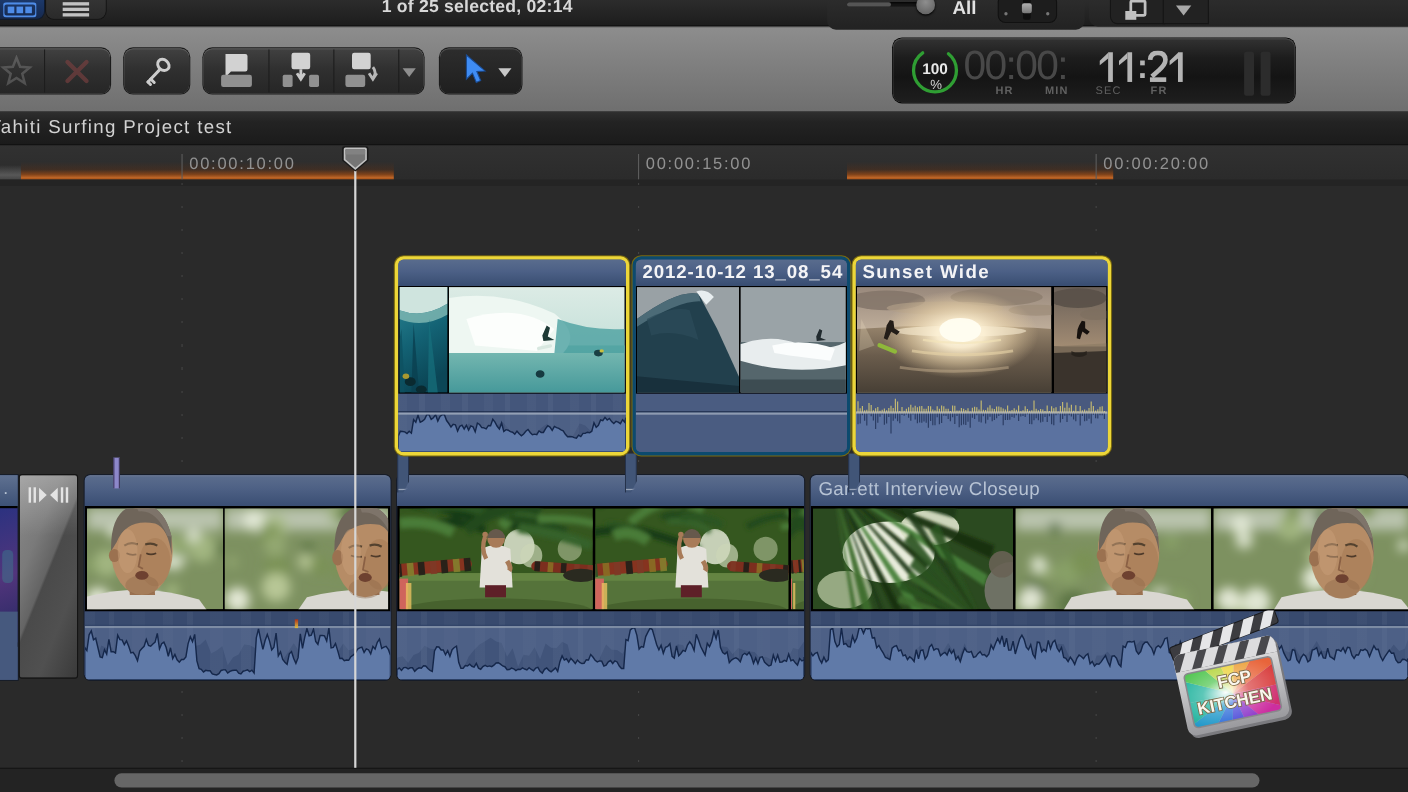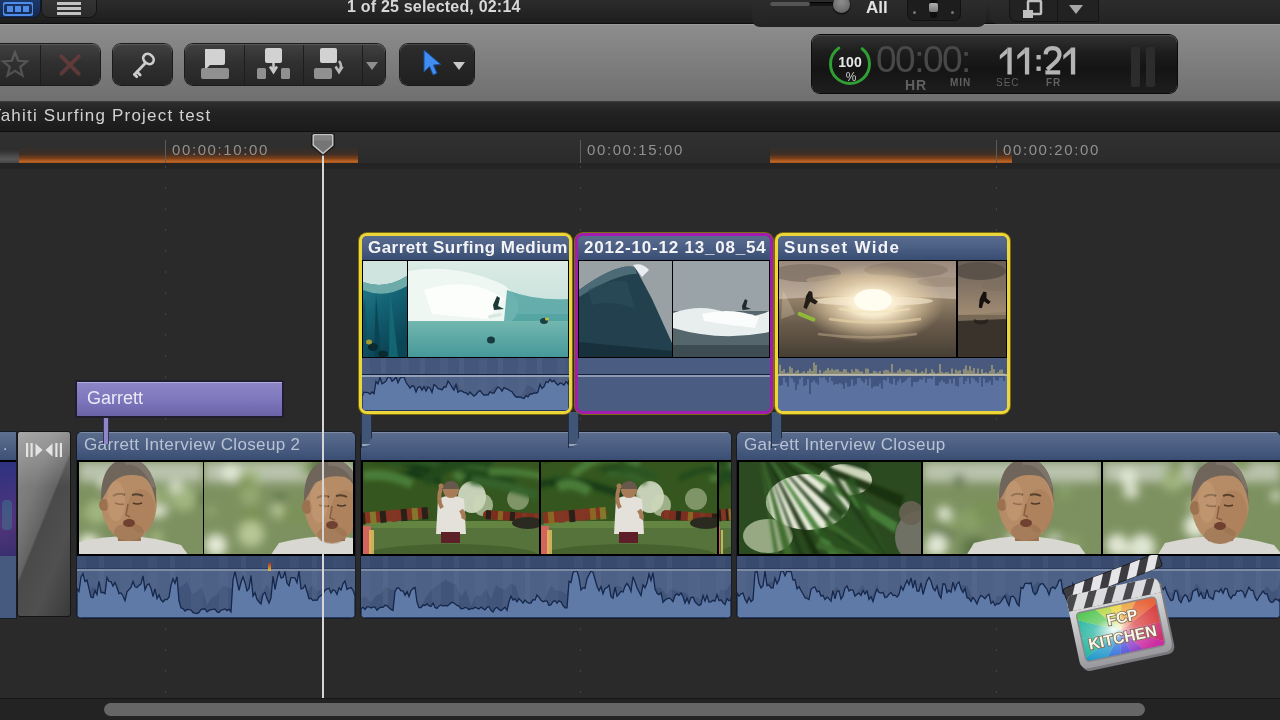--- a/index.html
+++ b/index.html
@@ -20,21 +20,20 @@
       <div class="abs" style="left:0;top:0;width:16px;height:28px;background:linear-gradient(180deg,#5f7191,#3d5176)"></div>
       <div class="abs" style="left:3px;top:4px;font-size:16px;color:#b7c3d4">.</div>
       <div class="abs" style="left:0;top:28px;width:16px;height:128px;background:#000">
         <div class="abs" style="left:0;top:2px;width:16px;height:122px;background:linear-gradient(160deg,#2c3280 0%,#52357c 50%,#232861 100%)"></div>
         <div class="abs" style="left:2px;top:40px;width:10px;height:30px;background:#3a8a90;opacity:.4;border-radius:4px"></div>
       </div>
       <div class="abs" style="left:0;top:124px;width:16px;height:62px;background:#46597e"></div>
     </div>
 <div class="abs" style="left:77px;top:432px;width:278px;height:186px;border-radius:5px;background:#42547a;overflow:hidden;box-shadow:0 0 0 1px #161c28">
       <div class="abs" style="left:0;top:0;width:278px;height:28px;background:linear-gradient(180deg,#5a6c8c 0%,#4e6185 40%,#3a4e73 100%);border-top:1px solid #7e8ba2"></div>
-      <div class="abs" style="left:7px;top:3px;width:271px;height:24px;font-size:17px;letter-spacing:.35px;color:#b7c3d4;white-space:nowrap;overflow:hidden">Garrett Interview Closeup 2</div>
       <div class="abs" style="left:0;top:28px;width:278px;height:96px;background:#000" id="c2v">
 <div class="abs" style="left:2px;top:2px;width:124px;height:92px;overflow:hidden">
           <svg width="124" height="92" viewBox="0 0 124 92" style="display:block">
             <defs>
               <filter id="fb11" x="-30%" y="-30%" width="160%" height="160%">
                 <feGaussianBlur stdDeviation="5"></feGaussianBlur>
               </filter>
             </defs>
             <rect width="124" height="92" fill="#7d9160"></rect>
             <g filter="url(#fb11)">
@@ -501,28 +500,23 @@
           <rect x="8" y="4" width="2.2" height="14"></rect>
           <rect x="12.5" y="4" width="2.2" height="14"></rect>
           <path d="M17.5,4.5 L24.5,11 L17.5,17.5 Z"></path>
           <path d="M34.5,4.5 L27.5,11 L34.5,17.5 Z"></path>
           <rect x="37.3" y="4" width="2.2" height="14"></rect>
           <rect x="41.8" y="4" width="2.2" height="14"></rect>
         </g>
       </svg>
     </div>
 <div class="abs" style="left:103px;top:416px;width:6px;height:28px;background:#8d87ca;border-left:1px solid #3a3358;border-right:1px solid #3a3358"></div>
-<div class="abs" style="left:75px;top:380px;width:209px;height:38px;background:linear-gradient(180deg,#8d87c6 0%,#7d76bc 55%,#6a63a8 100%);border:2px solid #201d2e;border-radius:2px">
-      <div class="abs" style="left:0;top:0;width:100%;height:1px;background:#b0abdd"></div>
-      <div class="abs" style="left:10px;top:6px;font-size:18px;color:#eceaf6">Garrett</div>
-    </div>
 <div class="abs" style="left:359px;top:233px;width:213px;height:181px;border-radius:8px;background:#ecd639;box-shadow:0 0 0 1px #7a6a10;overflow:hidden">
       <div class="abs" style="left:3px;top:3px;width:207px;height:175px;border-radius:5px;background:#46597e;overflow:hidden">
         <div class="abs" style="left:0;top:0;width:100%;height:24px;background:linear-gradient(180deg,#596c8d 0%,#4c6086 45%,#384d71 100%)"></div>
-        <div class="abs" style="left:6px;top:2px;font-size:17px;font-weight:bold;letter-spacing:0.45px;color:#f4f4f6;white-space:nowrap">Garrett Surfing Medium</div>
         <div class="abs" style="left:0;top:24px;width:207px;height:98px;background:#000">
           <div class="abs" style="left:1px;top:1px;width:44px;height:96px;overflow:hidden">
             <svg width="44" height="96" viewBox="0 0 44 96" style="display:block">
               <defs>
                 <linearGradient id="s1ag" x1="0" y1="0" x2="0.3" y2="1">
                   <stop offset="0" stop-color="#2d8896"></stop>
                   <stop offset="0.55" stop-color="#136274"></stop>
                   <stop offset="1" stop-color="#0b4656"></stop>
                 </linearGradient>
               </defs>
@@ -572,21 +566,21 @@
             </g>
           </svg>
           <div class="abs" style="left:0;top:19px;width:207px;height:34px">
             <svg width="207" height="34" viewBox="0 0 207 34" style="display:block">
               <path d="M0,34 L0,19.5 L2,15.1 L4,15.3 L6,15.6 L8,17.1 L10,15.0 L12,16.8 L14,4.5 L16,6.9 L18,0.5 L20,6.8 L22,5.8 L24,4.2 L26,0.0 L28,0.0 L30,4.3 L32,2.8 L34,0.0 L36,5.8 L38,1.5 L40,0.0 L42,0.0 L44,5.3 L46,8.0 L48,11.2 L50,8.8 L52,9.2 L54,14.9 L56,10.5 L58,9.5 L60,13.1 L62,9.6 L64,14.0 L66,10.1 L68,11.0 L70,15.6 L72,7.6 L74,8.9 L76,11.7 L78,12.0 L80,12.9 L82,9.8 L84,10.1 L86,4.2 L88,6.8 L90,10.5 L92,13.1 L94,7.5 L96,15.3 L98,13.6 L100,14.1 L102,15.4 L104,15.9 L106,17.8 L108,15.0 L110,17.3 L112,19.2 L114,17.5 L116,15.0 L118,13.4 L120,16.2 L122,18.2 L124,17.7 L126,18.1 L128,14.8 L130,16.1 L132,16.1 L134,12.6 L136,10.0 L138,11.2 L140,14.2 L142,10.7 L144,11.7 L146,12.4 L148,13.8 L150,14.7 L152,17.8 L154,20.0 L156,19.8 L158,20.0 L160,20.9 L162,21.4 L164,18.6 L166,19.9 L168,17.0 L170,17.0 L172,15.9 L174,16.4 L176,15.0 L178,7.4 L180,11.5 L182,9.6 L184,4.8 L186,5.5 L188,2.4 L190,4.8 L192,3.4 L194,6.3 L196,8.1 L198,6.0 L200,6.7 L202,8.1 L204,4.6 L206,6.9 L207,2.7 L207,34 Z" fill="#607aa8" stroke="#15274a" stroke-width="1.3"></path>
             </svg>
           </div>
         </div>
       </div>
     </div>
-<div class="abs" style="left:575px;top:233px;width:198px;height:181px;border-radius:8px;background:#a21caf;box-shadow:0 0 0 1px #7a6a10;overflow:hidden">
+<div class="abs" style="left:575px;top:233px;width:198px;height:181px;border-radius:8px;background:#0c4a6e;box-shadow:0 0 0 1px #7a6a10;overflow:hidden">
       <div class="abs" style="left:3px;top:3px;width:192px;height:175px;border-radius:5px;background:#46597e;overflow:hidden">
         <div class="abs" style="left:0;top:0;width:100%;height:24px;background:linear-gradient(180deg,#596c8d 0%,#4c6086 45%,#384d71 100%)"></div>
         <div class="abs" style="left:6px;top:2px;font-size:17px;font-weight:bold;letter-spacing:0.8px;color:#f4f4f6;white-space:nowrap">2012-10-12 13_08_54</div>
         <div class="abs" style="left:0;top:24px;width:192px;height:98px;background:#000">
           <div class="abs" style="left:1px;top:1px;width:93px;height:96px;overflow:hidden">
             <svg width="93" height="96" viewBox="0 0 93 96" style="display:block">
               <rect width="93" height="96" fill="#99a1a5"></rect>
               <path d="M0,29 Q37,2 56,6 L73,38 L93,82 L93,96 L0,96 Z" fill="#22404d"></path>
               <path d="M0,29 Q37,2 56,6 L58,13 Q39,12 0,36 Z" fill="#51707c" opacity="0.9"></path>
               <path d="M9,29 Q33,17 48,21 L56,48 Q33,38 13,44 Z" fill="#2c4c5a" opacity="0.7"></path>
@@ -815,21 +809,21 @@
         <rect x="25.9" y="1.5" width="4.3" height="27"></rect>
         <path d="M25.9,2 L18.3,9.2 L18.3,13.4 L25.9,7.2 Z"></path>
         <rect x="37.5" y="9" width="4.2" height="4.4"></rect>
         <rect x="37.5" y="20.5" width="4.2" height="4.4"></rect>
         <path d="M46.6,8.4 Q47,2.1 53.6,2.1 Q60.2,2.1 60.5,8.4 Q60.5,12.8 54.4,18 L48.2,23.6" fill="none" stroke="#b4b4b4" stroke-width="4.2"></path>
         <rect x="46.4" y="24.3" width="14.8" height="4.2"></rect>
         <rect x="71.9" y="1.5" width="4.3" height="27"></rect>
         <path d="M71.9,2 L64.3,9.2 L64.3,13.4 L71.9,7.2 Z"></path>
       </g>
     </svg>
-<div class="abs" style="left:905px;top:77px;font-size:14px;font-weight:bold;letter-spacing:1px;color:#606060">HR</div>
+<div class="abs" style="left:905px;top:77px;font-size:10px;font-weight:bold;letter-spacing:1px;color:#606060">HR</div>
 <div class="abs" style="left:950px;top:77px;font-size:10px;font-weight:bold;letter-spacing:1px;color:#606060">MIN</div>
 <div class="abs" style="left:996px;top:77px;font-size:10px;font-weight:normal;letter-spacing:1px;color:#606060">SEC</div>
 <div class="abs" style="left:1046px;top:77px;font-size:10px;font-weight:bold;letter-spacing:1px;color:#606060">FR</div>
 <div class="abs" style="left:1131px;top:47px;width:9px;height:40px;background:#2c2c2c;border-radius:2px"></div>
 <div class="abs" style="left:1146px;top:47px;width:9px;height:40px;background:#2c2c2c;border-radius:2px"></div>
 <div class="abs" style="left:0;top:0;width:1280px;height:24px;background:linear-gradient(180deg,#2c2c2c 0%,#232323 60%,#1d1d1d 100%);border-bottom:1px solid #0c0c0c"></div>
 <div class="abs" style="left:-10px;top:-8px;width:50px;height:25px;border-radius:0 0 7px 7px;background:linear-gradient(180deg,#1e3f77,#16294e);box-shadow:0 0 0 1px #0d1a30"></div>
 <svg width="30" height="14" viewBox="0 0 30 14" style="position:absolute;left:3px;top:2px">
       <rect x="0" y="1" width="30" height="12" rx="3" fill="none" stroke="#4e8ce8" stroke-width="2"></rect>
       <rect x="4" y="4" width="6" height="6" fill="#4e8ce8"></rect>

